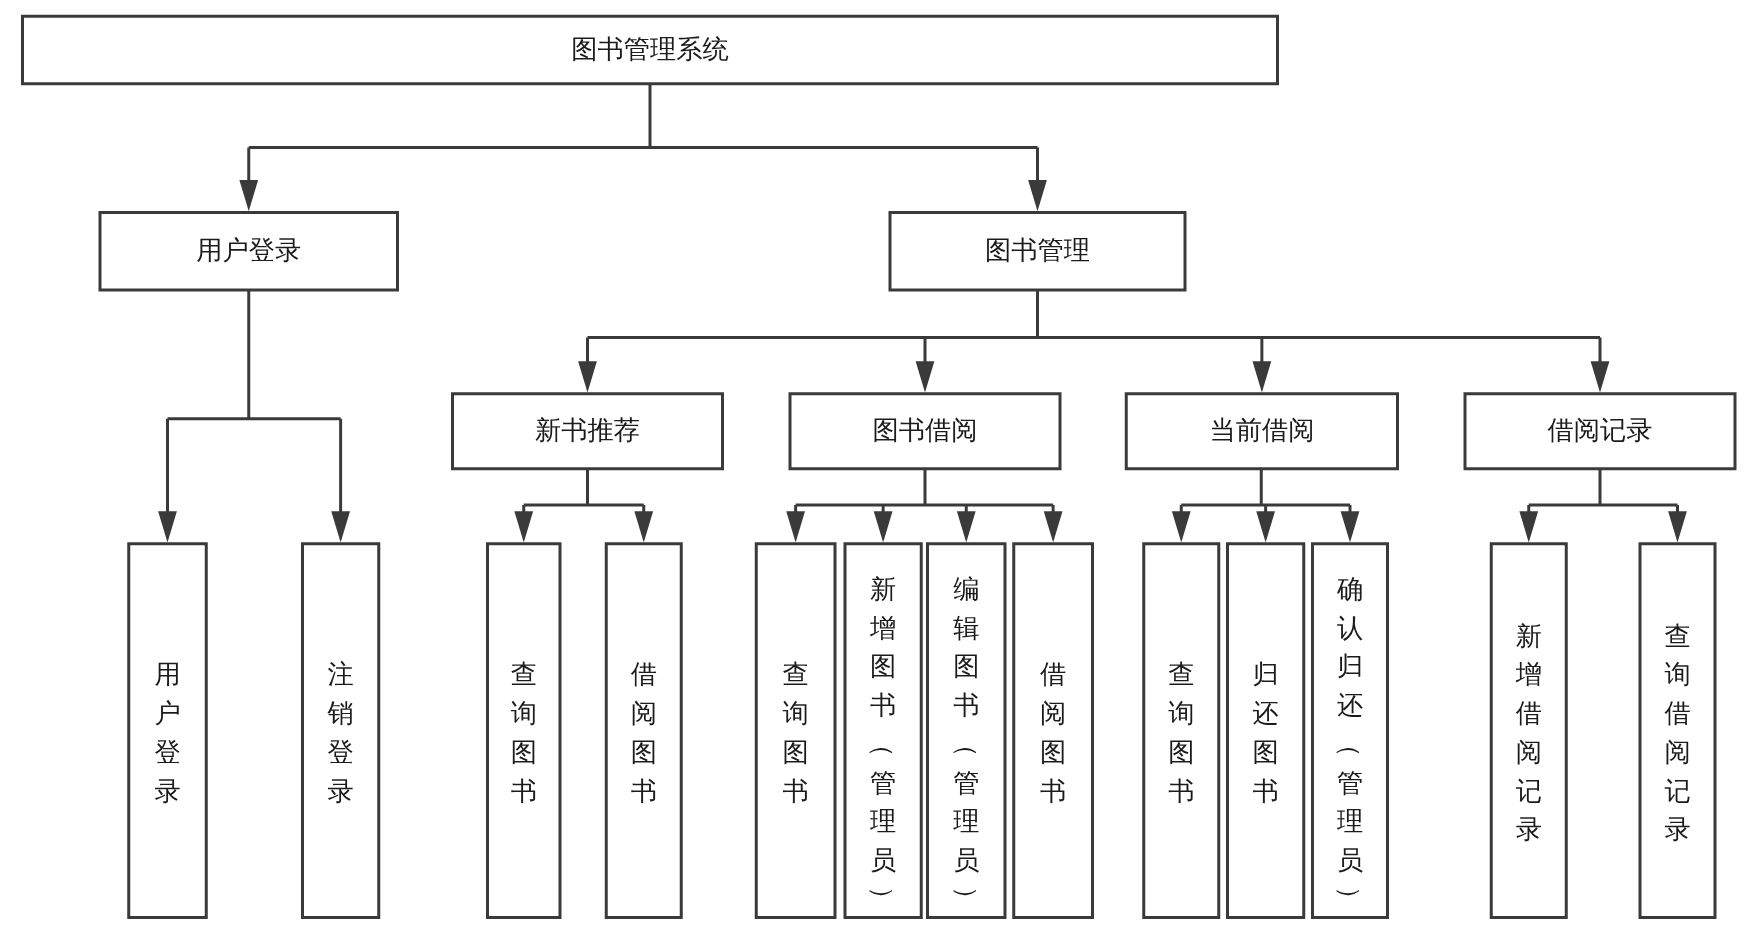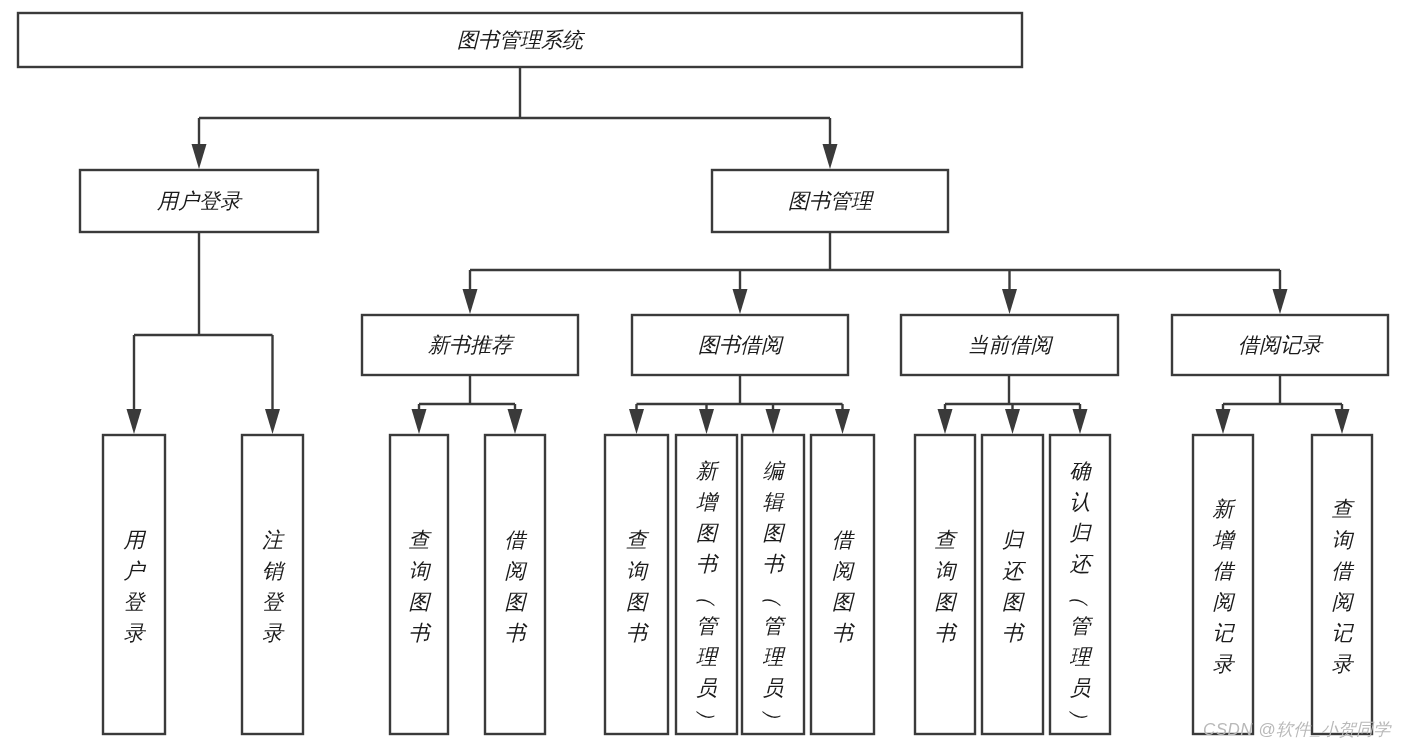--- a/index.html
+++ b/index.html
@@ -11,21 +11,20 @@
     width: 1405px;
     height: 747px;
     font-family: "Liberation Sans", "DejaVu Sans", sans-serif;
     overflow: hidden;
   }
   #diagram-root {
     position: relative;
     width: 1405px;
     height: 747px;
     background: #ffffff;
-    font-style: italic;
   }
   svg#tree-svg {
     position: absolute;
     left: 0;
     top: 0;
     width: 1405px;
     height: 747px;
     display: block;
   }
   .node-box {
@@ -275,14 +274,13 @@
           <rect class="node-box" x="1312" y="435" width="60" height="299"></rect>
           <text class="node-label-v" x="1342" y="515.68">查</text>
           <text class="node-label-v" x="1342" y="546.68">询</text>
           <text class="node-label-v" x="1342" y="577.68">借</text>
           <text class="node-label-v" x="1342" y="608.68">阅</text>
           <text class="node-label-v" x="1342" y="639.68">记</text>
           <text class="node-label-v" x="1342" y="670.68">录</text>
         </g>
       </g>
   </svg>
-  <div class="watermark">CSDN @软件_小贺同学</div>
 </div>
 
 </body></html>

